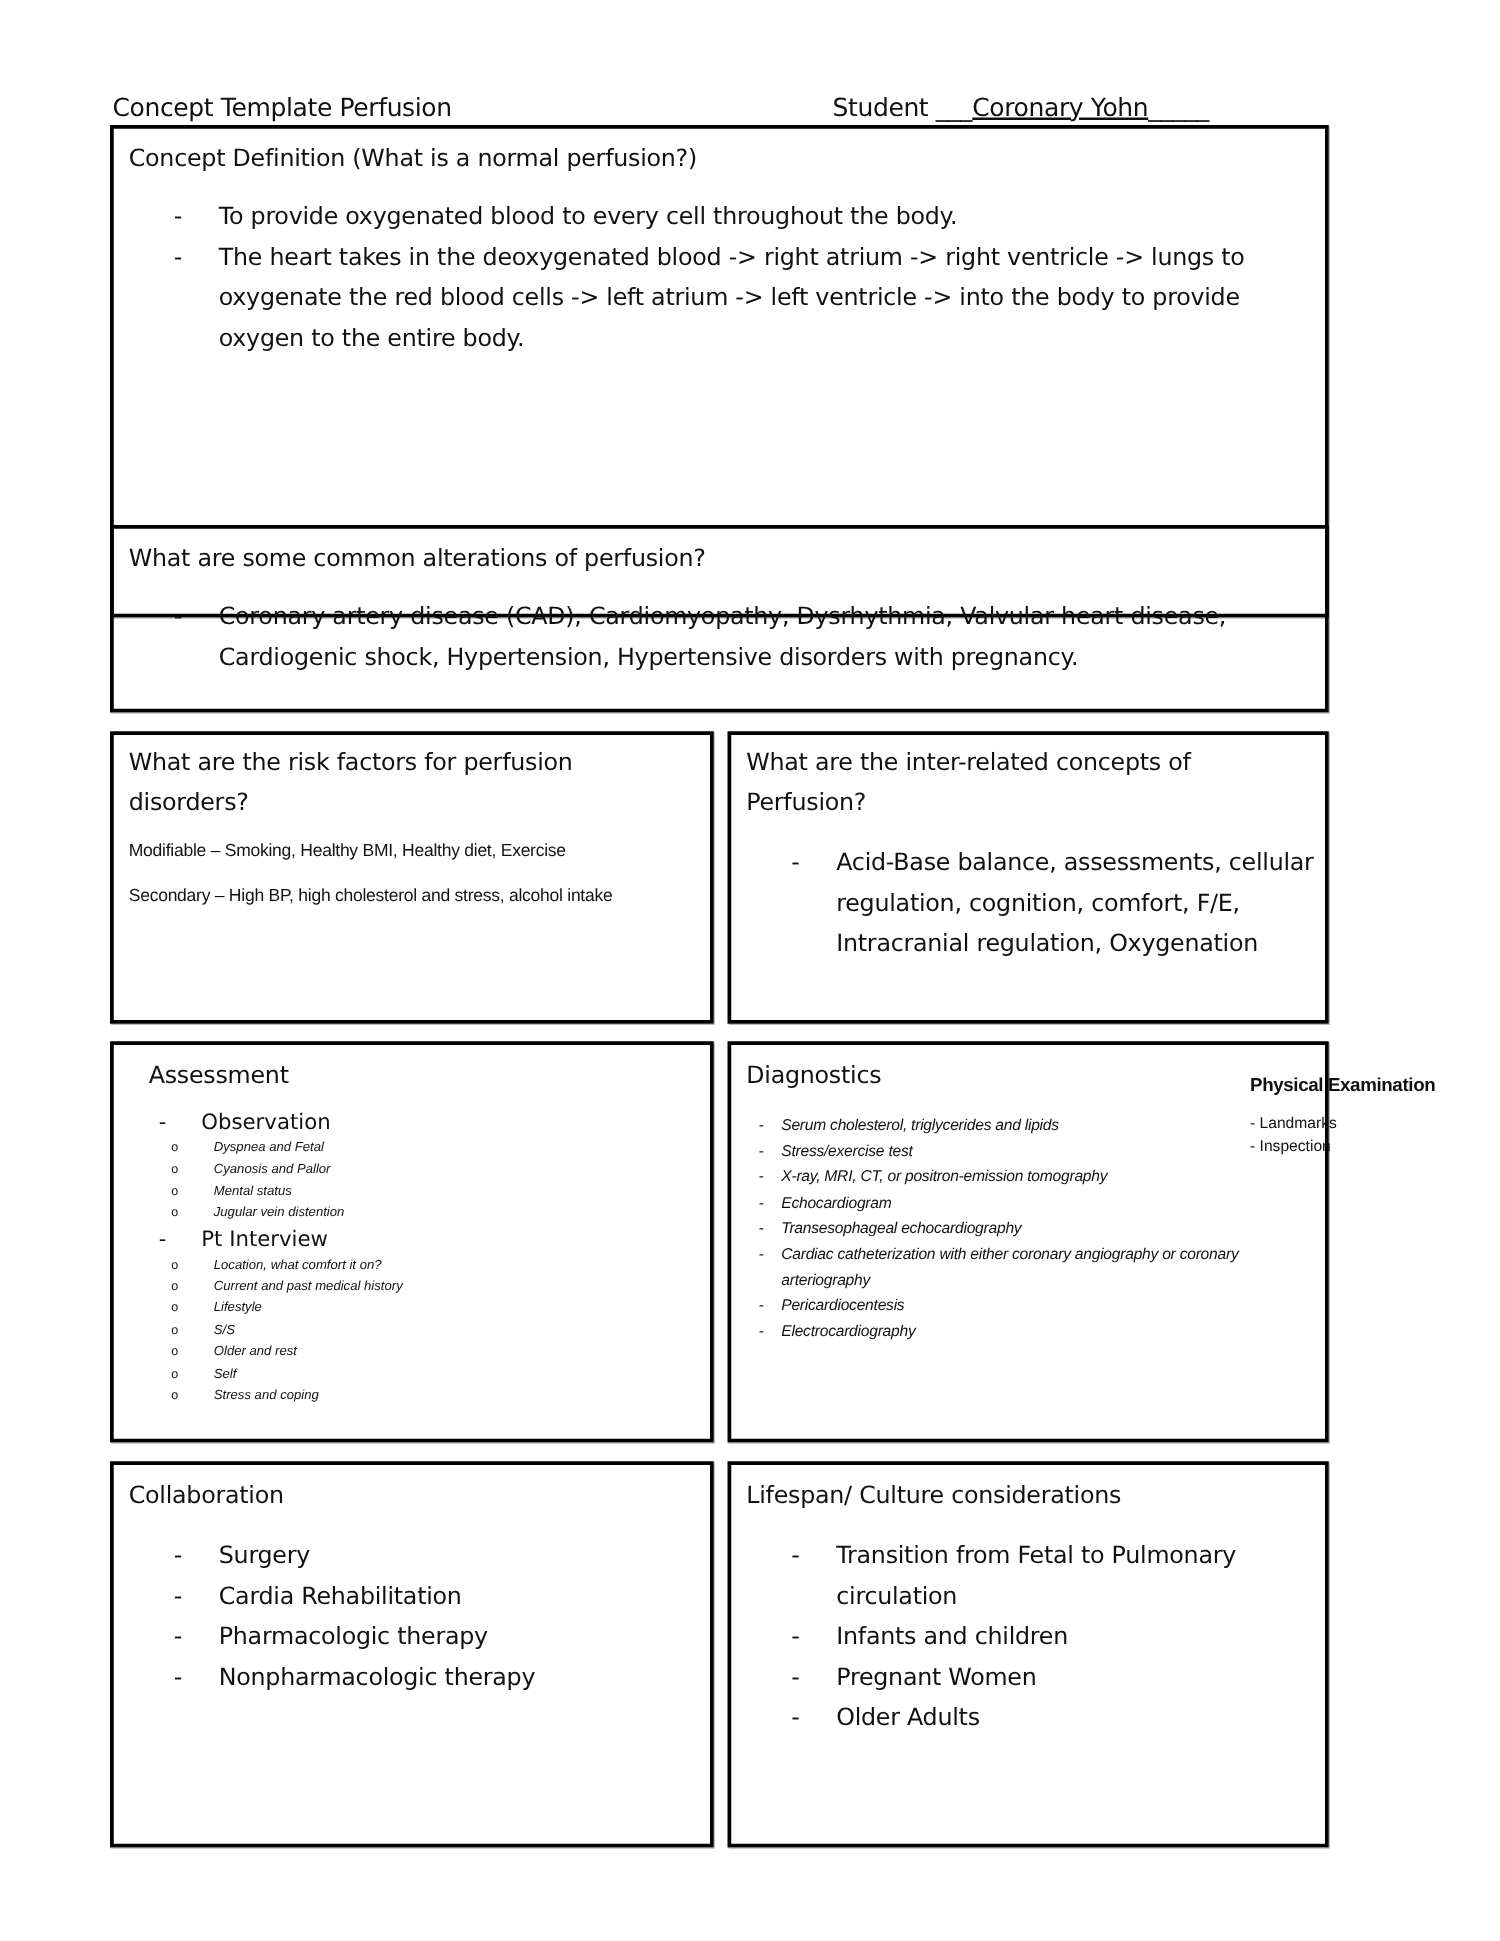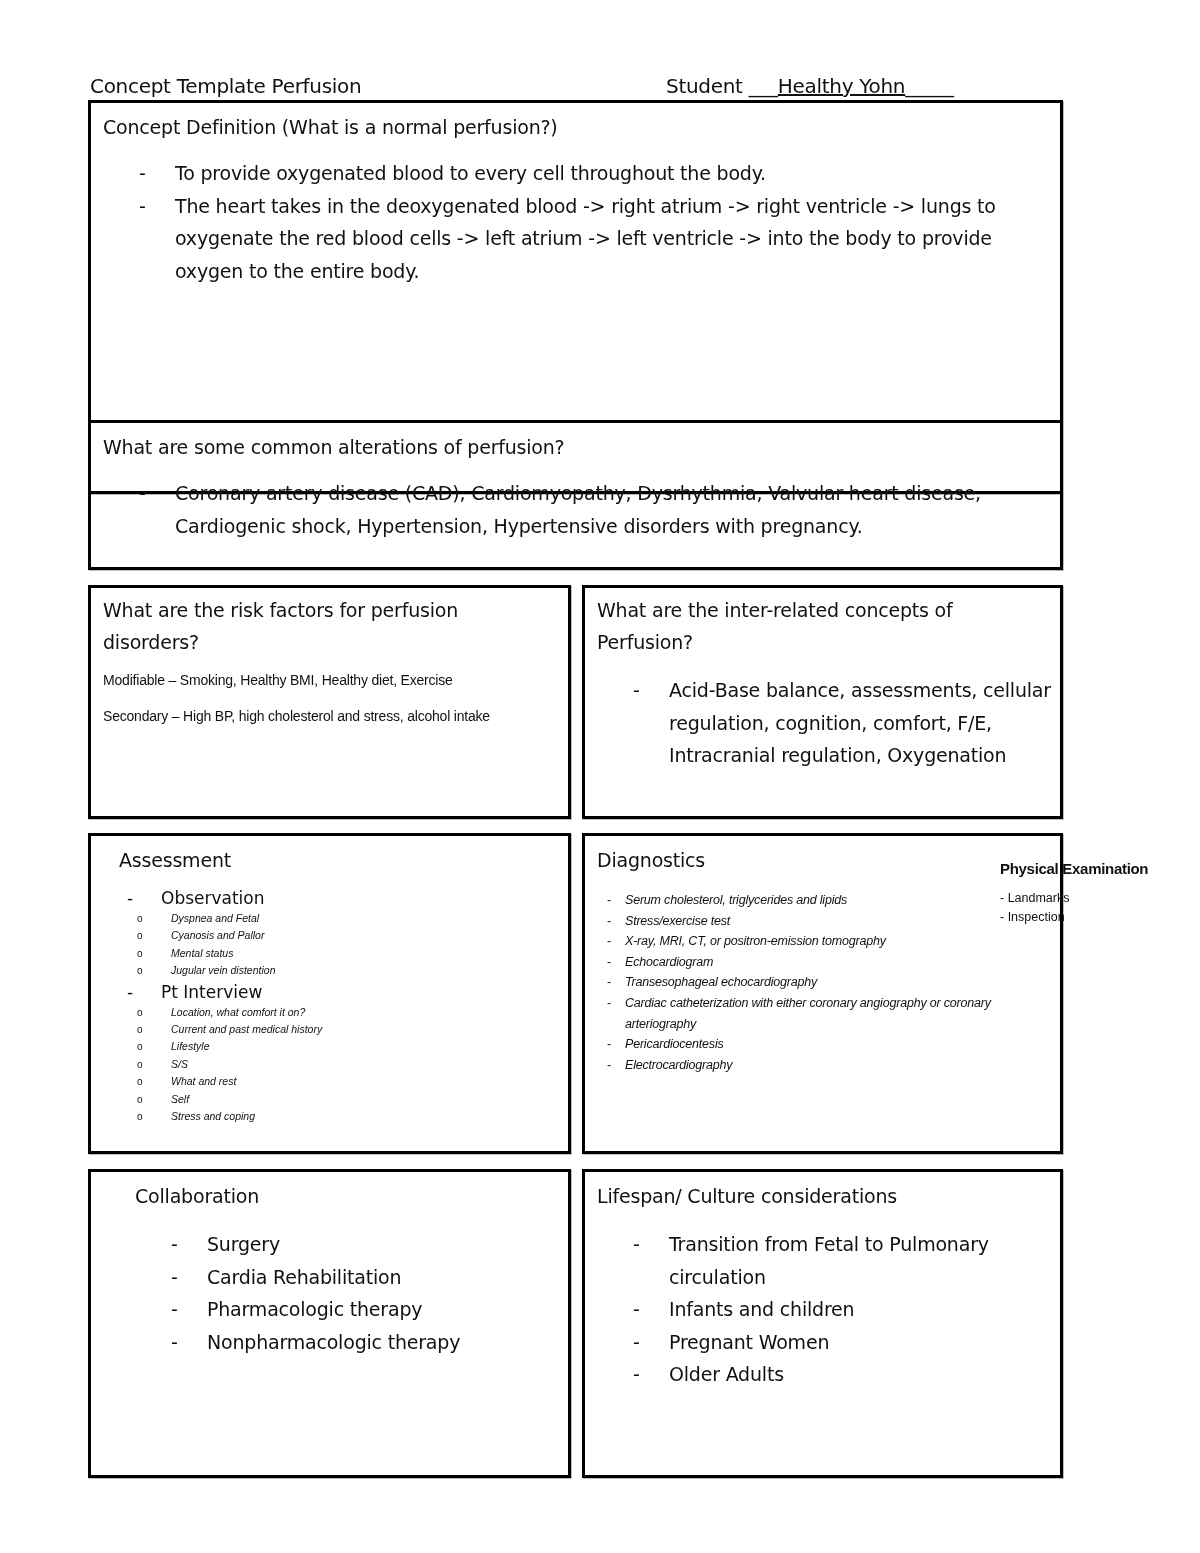--- a/index.html
+++ b/index.html
@@ -33,21 +33,21 @@
     .diag li .bullet { left: 22px; font-style: normal; }
     .phys { position: absolute; left: 1000px; top: 860px; font-family: "Liberation Sans", sans-serif; }
     .phys .t { font-weight: bold; font-size: 15px; letter-spacing: -0.3px; }
     .phys .l { font-size: 12.5px; line-height: 19px; }
   </style>
 </head>
 <body>
 
 <div class="hdr-title">Concept Template Perfusion</div>
 <div class="hdr-student">
-  <span>Student ___</span><span class="uline">Healthy Yohn</span><span>_____</span>
+  <span>Student ___</span><span class="uline">Coronary Yohn</span><span>_____</span>
 </div>
 
 <div class="box" style="left:88px;top:100px;width:975px;height:394px;">
   <div class="box-title" style="margin-top:8px;">Concept Definition (What is a normal perfusion?)</div>
   <ul class="dash big" style="margin-top:14px;margin-right:10px;">
     <li><span class="bullet">-</span><span>To provide oxygenated blood to every cell throughout the body.</span></li>
     <li><span class="bullet">-</span><span>The heart takes in the deoxygenated blood -&gt; right atrium -&gt; right ventricle -&gt; lungs to oxygenate the red blood cells -&gt; left atrium -&gt; left ventricle -&gt; into the body to provide oxygen to the entire body.</span></li>
   </ul>
 </div>
 
@@ -83,21 +83,21 @@
         <li><span class="bullet">o</span><span>Jugular vein distention</span></li>
       </ul>
     </li>
     <li class="group">
       <span class="bullet">-</span><span>Pt Interview</span>
       <ul class="dash items" style="margin-left:-54px;">
         <li><span class="bullet">o</span><span>Location, what comfort it on?</span></li>
         <li><span class="bullet">o</span><span>Current and past medical history</span></li>
         <li><span class="bullet">o</span><span>Lifestyle</span></li>
         <li><span class="bullet">o</span><span>S/S</span></li>
-        <li><span class="bullet">o</span><span>What and rest</span></li>
+        <li><span class="bullet">o</span><span>Older and rest</span></li>
         <li><span class="bullet">o</span><span>Self</span></li>
         <li><span class="bullet">o</span><span>Stress and coping</span></li>
       </ul>
     </li>
   </ul>
 </div>
 
 <div class="box" style="left:582px;top:833px;width:481px;height:321px;">
   <div class="box-title" style="margin-top:8px;">Diagnostics</div>
   <ul class="dash diag" style="margin-top:14px;margin-right:40px;">
@@ -111,21 +111,21 @@
     <li><span class="bullet">-</span><span>Electrocardiography</span></li>
   </ul>
 </div>
 
 <div class="phys">
   <div class="t">Physical Examination</div>
   <div class="l" style="margin-top:12px;">- Landmarks</div>
   <div class="l">- Inspection</div>
 </div>
 
-<div class="box" style="left:88px;top:1169px;width:483px;height:309px;padding-left:32px;">
+<div class="box" style="left:88px;top:1169px;width:483px;height:309px;">
   <div class="box-title" style="margin-top:8px;">Collaboration</div>
   <ul class="dash big" style="margin-top:16px;">
     <li><span class="bullet">-</span><span>Surgery</span></li>
     <li><span class="bullet">-</span><span>Cardia Rehabilitation</span></li>
     <li><span class="bullet">-</span><span>Pharmacologic therapy</span></li>
     <li><span class="bullet">-</span><span>Nonpharmacologic therapy</span></li>
   </ul>
 </div>
 
 <div class="box" style="left:582px;top:1169px;width:481px;height:309px;">

